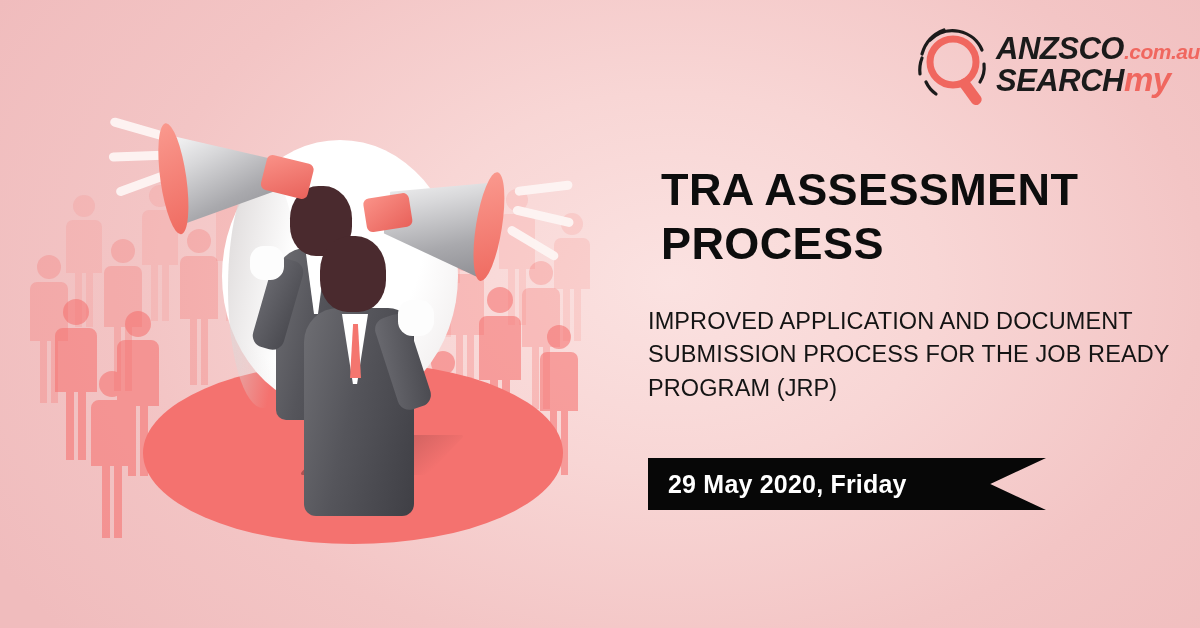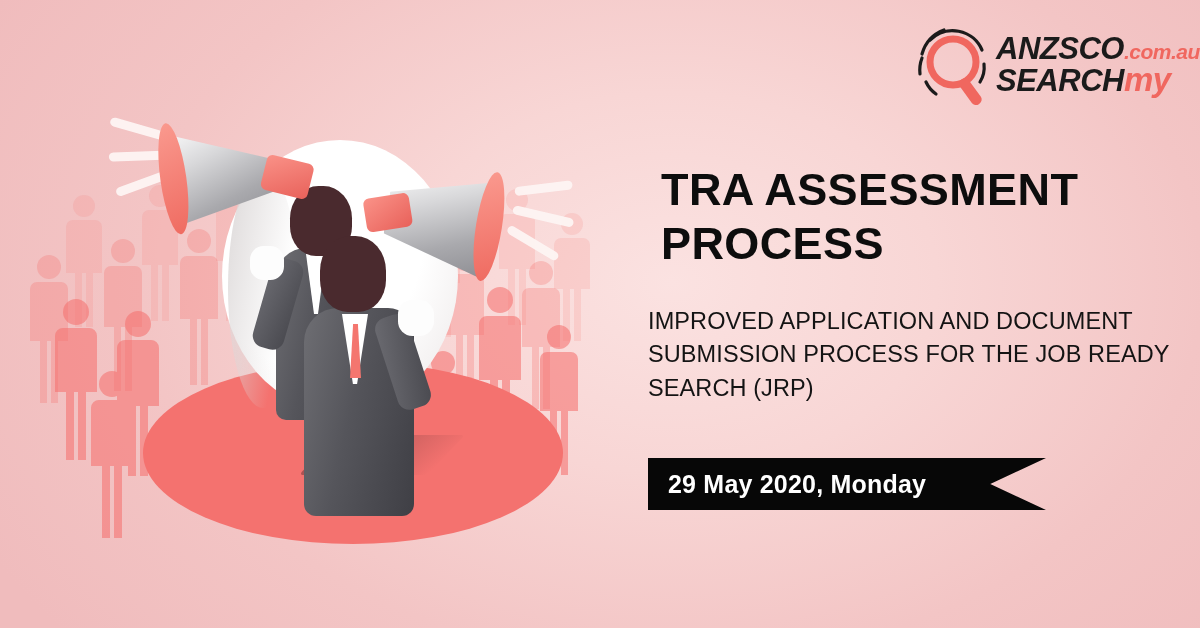--- a/index.html
+++ b/index.html
@@ -257,20 +257,20 @@
         <span class="lt2">ANZSCO</span><span class="lt-dom">.com.au</span>
       </div>
       <div class="lt-row">
         <span class="lt1">SEARCH</span><span class="lt-my">my</span>
       </div>
     </div>
   </div>
 
   <div class="content">
     <h1 class="headline">TRA ASSESSMENT PROCESS</h1>
-    <p class="subhead">IMPROVED APPLICATION AND DOCUMENT SUBMISSION PROCESS FOR THE JOB READY SEARCH (JRP)</p>
+    <p class="subhead">IMPROVED APPLICATION AND DOCUMENT SUBMISSION PROCESS FOR THE JOB READY PROGRAM (JRP)</p>
   </div>
 
   <div class="date-ribbon">
-    <span class="date-text">29 May 2020, Monday</span>
+    <span class="date-text">29 May 2020, Friday</span>
   </div>
 
 </div>
 
 </body></html>

